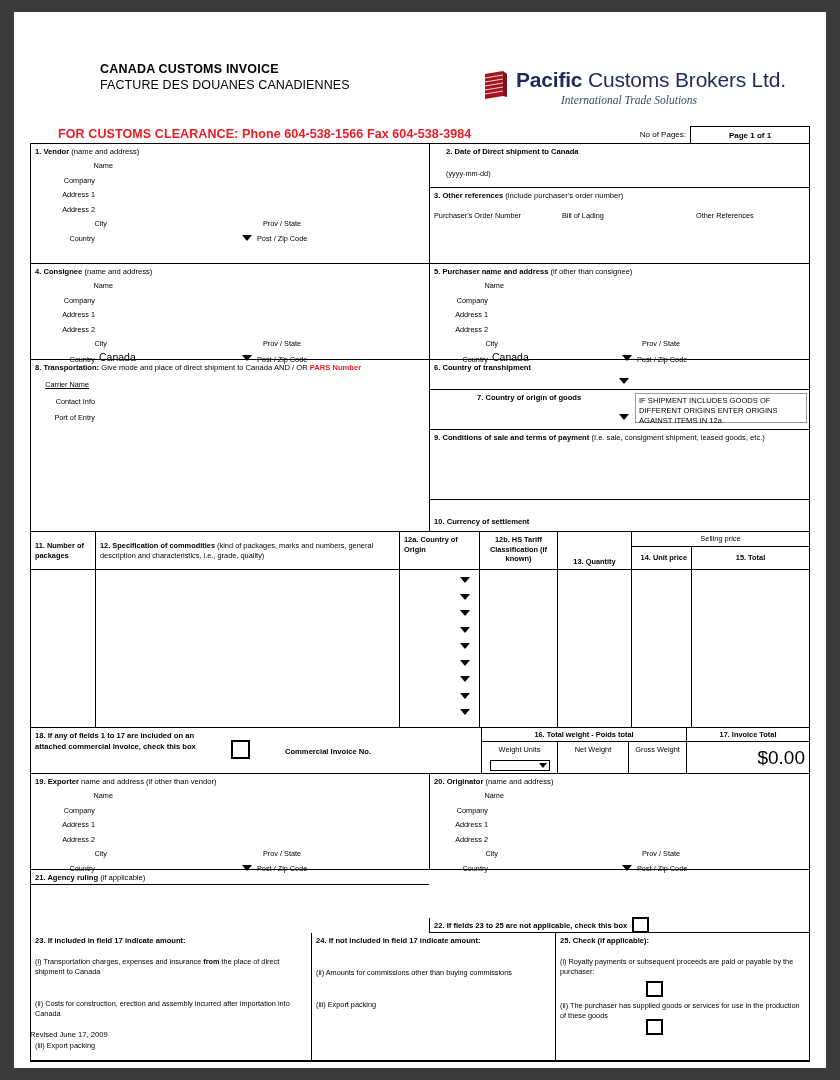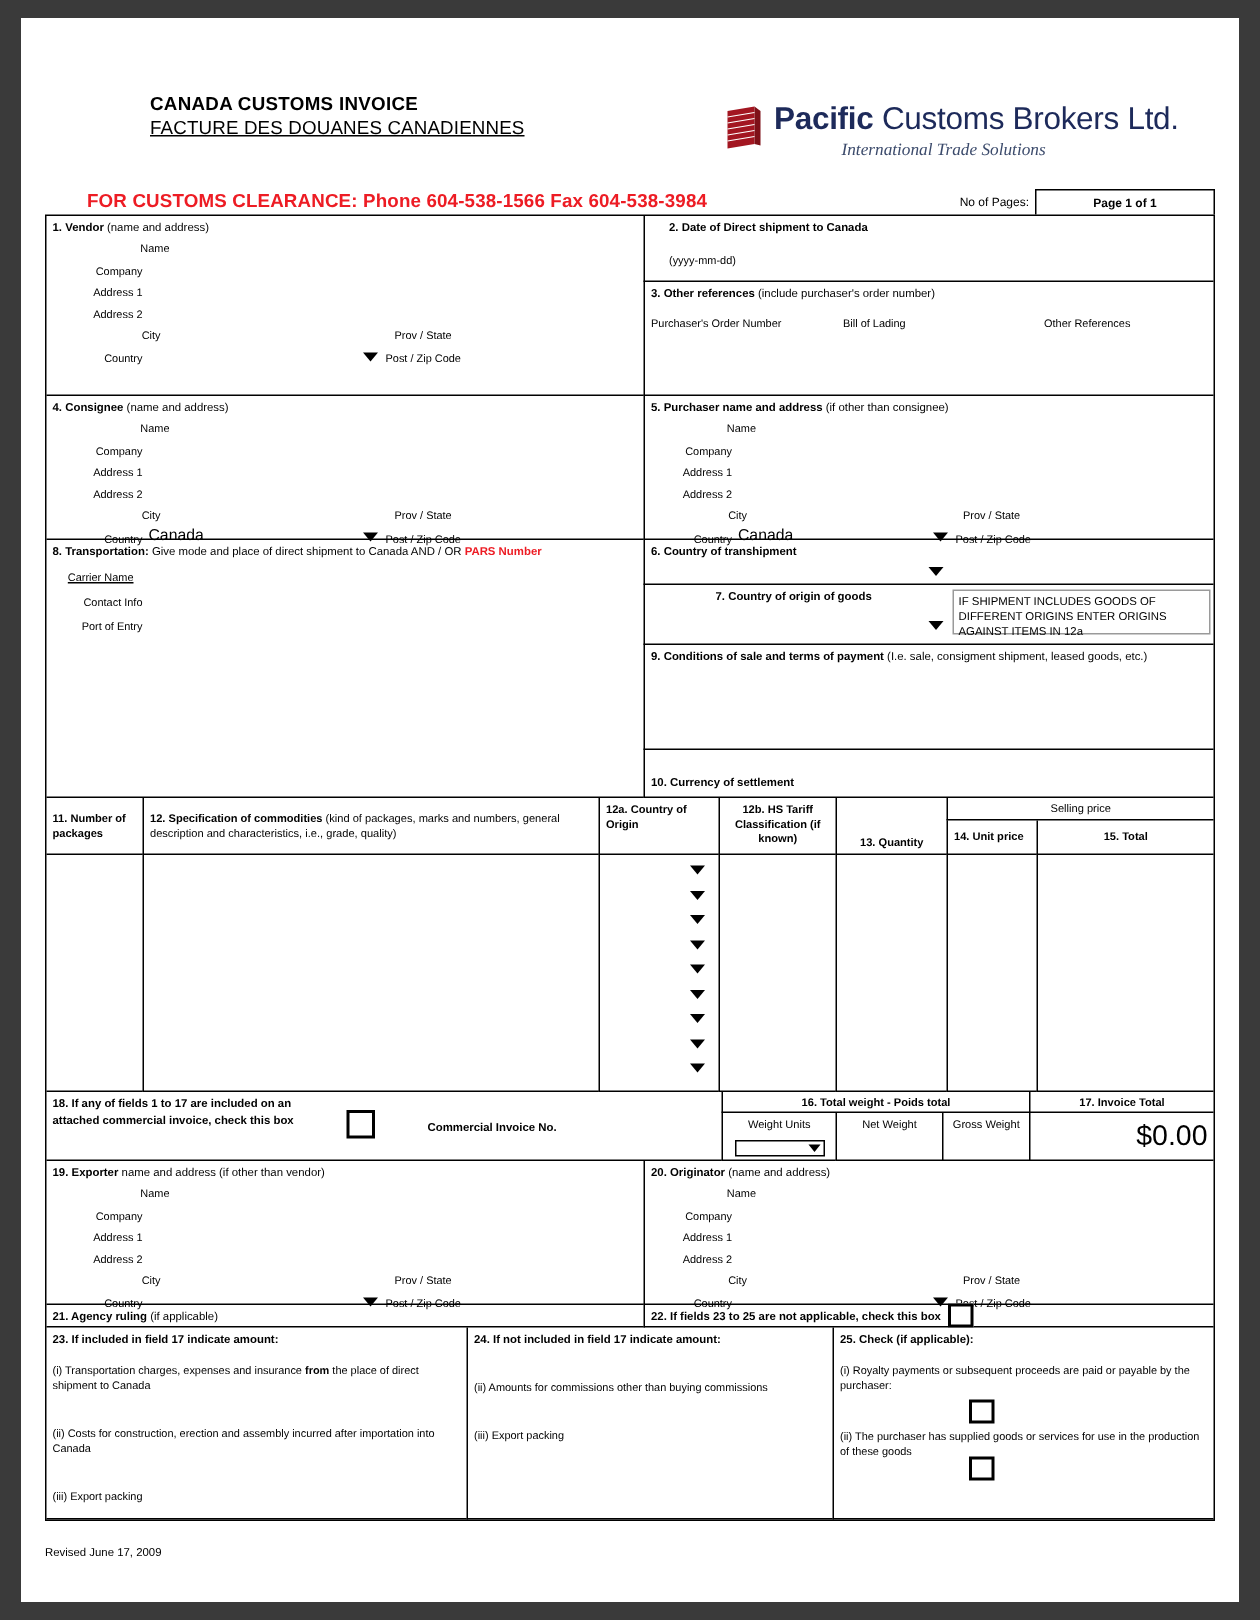--- a/index.html
+++ b/index.html
@@ -47,21 +47,20 @@
     font-weight: bold;
     letter-spacing: .2px;
     color: #000;
     line-height: 15px;
   }
   .t-fr {
     font-size: 12.5px;
     color: #000;
     line-height: 16px;
     letter-spacing: .1px;
-    text-decoration: underline;
   }
   .logo-wrap {
     position: absolute;
     left: 453px;
     top: 38px;
     width: 280px;
     height: 46px;
   }
   .logo-mark {
     position: absolute;
@@ -456,21 +455,21 @@
         <div class="th">12b. HS Tariff Classification (if known)</div>
       </div>
       <div class="cell bl bb" style="width:74px;height:38px;display:flex;align-items:flex-end;justify-content:center;">
         <div class="th">13.  Quantity</div>
       </div>
       <div style="width:178px;">
         <div class="cell bl bb" style="height:15px;display:flex;align-items:center;justify-content:center;">
           <div class="th nrm" style="font-weight:normal;">Selling price</div>
         </div>
         <div style="display:flex;">
-          <div class="cell bl bb" style="width:60px;height:23px;display:flex;align-items:center;justify-content:flex-start;">
+          <div class="cell bl bb" style="width:60px;height:23px;display:flex;align-items:center;justify-content:flex-end;">
             <div class="th">14. Unit price</div>
           </div>
           <div class="cell bl bb" style="width:118px;height:23px;display:flex;align-items:center;justify-content:center;">
             <div class="th">15.  Total</div>
           </div>
         </div>
       </div>
     </div>
 
     <div class="row">
@@ -587,21 +586,21 @@
             <span class="a-lab2" style="left:203px;top:2px;">Post / Zip Code</span>
           </div>
         </div>
       </div>
     </div>
 
     <div class="row">
       <div class="cell bb" style="width:398px;height:15px;">
         <div class="lbl"><span>21.  Agency ruling</span><span class="nrm"> (if applicable)</span></div>
       </div>
-      <div class="cell bl bb" style="width:380px;height:15px;position:relative;">
+      <div class="cell bl bb" style="width:380px;height:15px;position:relative;margin-top:48px;">
         <div class="lbl">22.  If fields 23 to 25 are not applicable, check this box</div>
         <span class="cb" style="position:absolute;left:202px;top:-1px;width:17px;height:16px;"></span>
       </div>
     </div>
 
     <div class="row">
       <div class="cell bb" style="width:280px;height:128px;">
         <div class="lbl">23.  If included in field 17 indicate amount:</div>
         <div class="sub" style="margin-top:11px;"><span>(i) Transportation charges, expenses and insurance </span><span class="udl" style="font-weight:bold;">from</span><span> the place of direct shipment to Canada</span></div>
         <div class="sub" style="margin-top:22px;">(ii) Costs for construction, erection and assembly incurred after importation into Canada</div>

